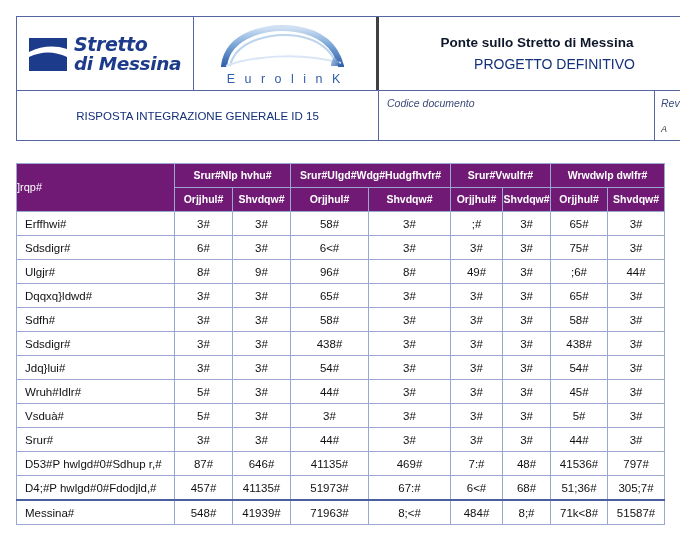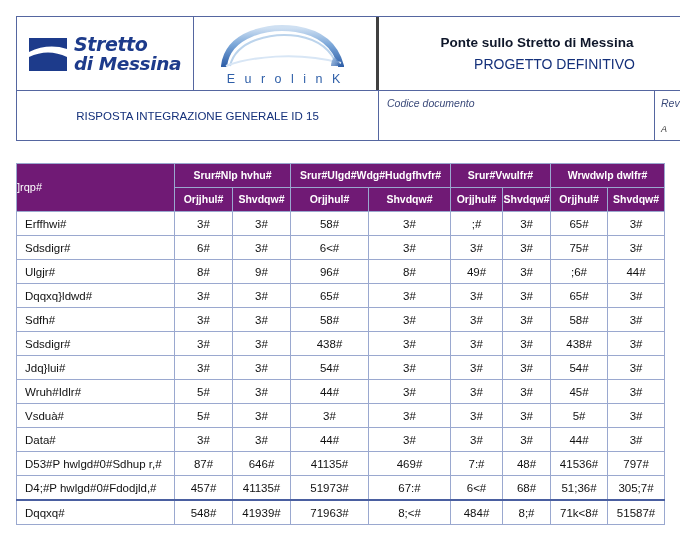--- a/index.html
+++ b/index.html
@@ -427,21 +427,21 @@
           <td>5#</td>
           <td>3#</td>
           <td class="vline-strong">3#</td>
           <td>3#</td>
           <td class="vline-strong">3#</td>
           <td>3#</td>
           <td class="vline-strong">5#</td>
           <td>3#</td>
         </tr>
         <tr>
-          <td class="rowlabel">Data#</td>
+          <td class="rowlabel">Srur#</td>
           <td>3#</td>
           <td>3#</td>
           <td class="vline-strong">44#</td>
           <td>3#</td>
           <td class="vline-strong">3#</td>
           <td>3#</td>
           <td class="vline-strong">44#</td>
           <td>3#</td>
         </tr>
         <tr class="sum-row">
@@ -460,21 +460,21 @@
           <td>457#</td>
           <td>41135#</td>
           <td class="vline-strong">51973#</td>
           <td>67:#</td>
           <td class="vline-strong">6&lt;#</td>
           <td>68#</td>
           <td class="vline-strong">51;36#</td>
           <td>305;7#</td>
         </tr>
         <tr class="total-row">
-          <td class="rowlabel">Dqqxq#</td>
+          <td class="rowlabel">Messina#</td>
           <td>548#</td>
           <td>41939#</td>
           <td class="vline-strong">71963#</td>
           <td>8;&lt;#</td>
           <td class="vline-strong">484#</td>
           <td>8;#</td>
           <td class="vline-strong">71k&lt;8#</td>
           <td>51587#</td>
         </tr>
       </tbody>

